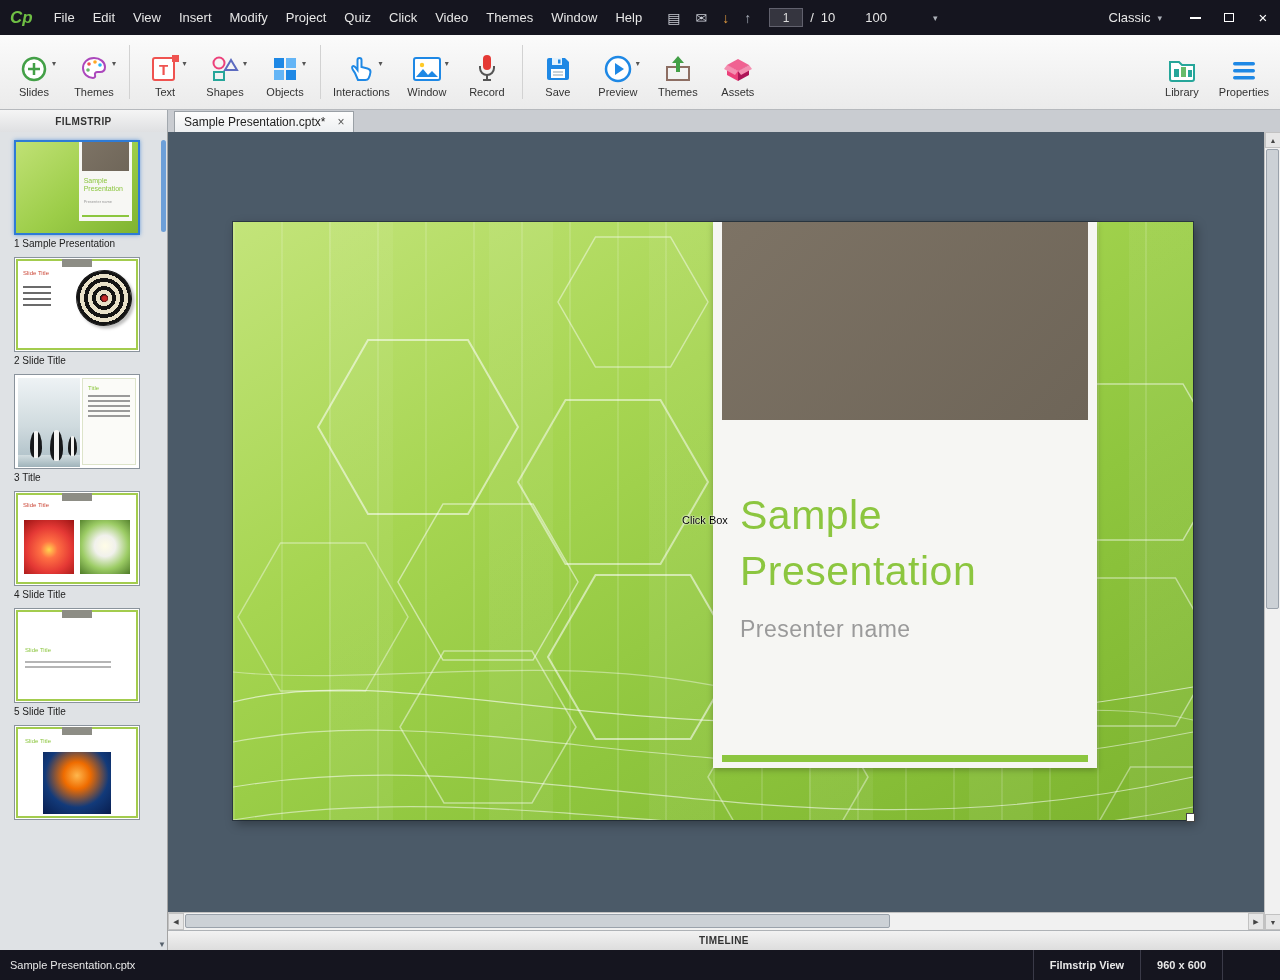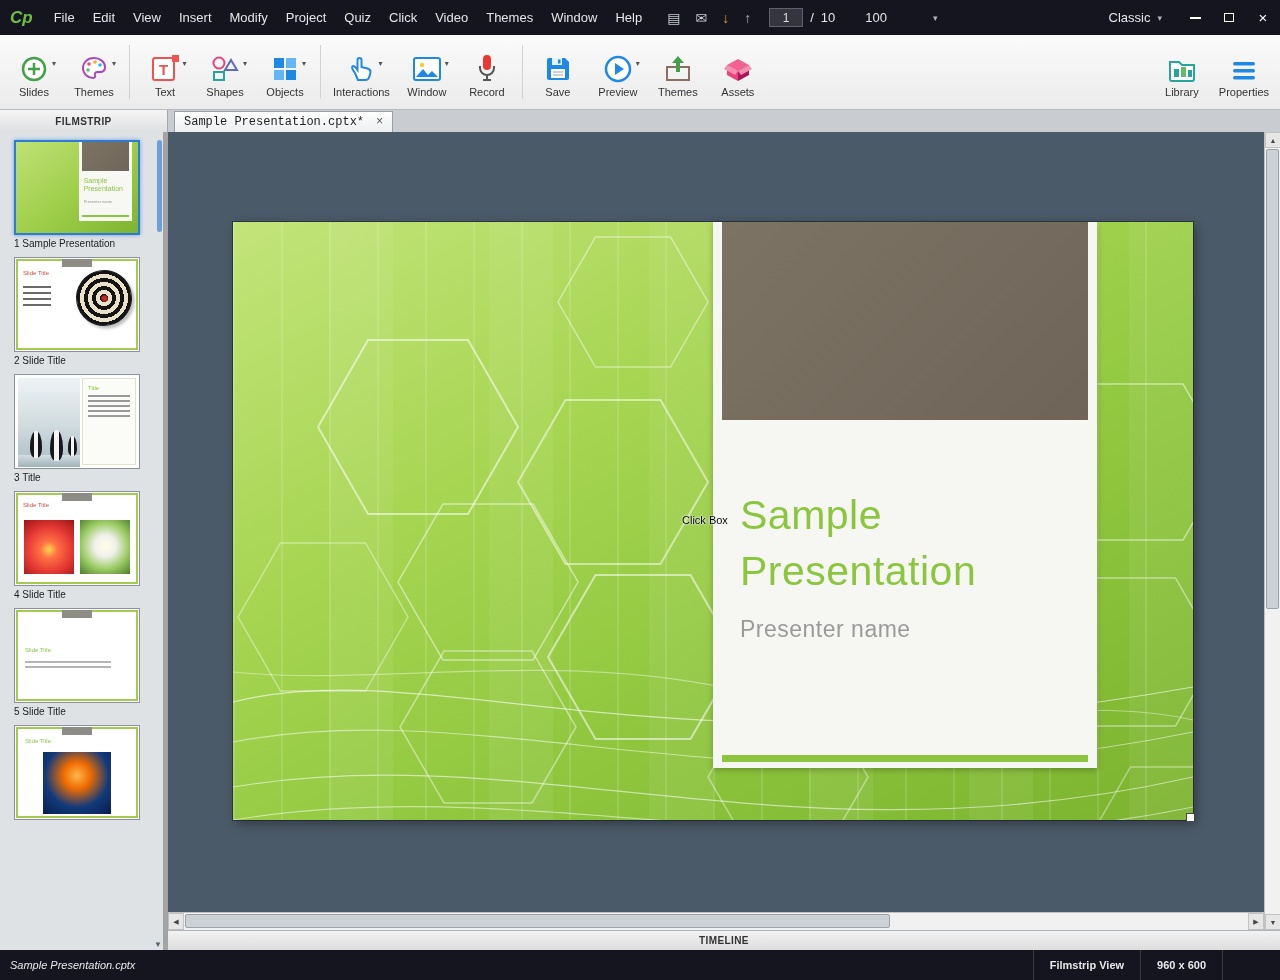--- a/index.html
+++ b/index.html
@@ -40,26 +40,26 @@
   .tb-chevron { position:absolute; right:-7px; top:12px; font-size:8px; color:#555; }
   .tb-sep { width:1px; height:54px; background:#d2d2d2; margin:0 5px; }
   .tb-right { margin-left:auto; display:flex; }
 
   
   .tabrow { position:absolute; left:0; top:110px; width:1280px; height:22px; background:#c9ccd1; display:flex; }
   .filmstrip-header { width:168px; background:linear-gradient(#f5f5f5,#dfe0e2); border-right:1px solid #a2a8ae;
                       display:flex; align-items:center; justify-content:center; font-size:10px; font-weight:bold;
                       color:#333; letter-spacing:.4px; }
   .tab { margin-left:6px; margin-top:1px; background:linear-gradient(#fdfdfd,#edeff1); border:1px solid #9aa0a6;
-         border-bottom:none; padding:0 9px; display:flex; align-items:center; gap:12px; font-size:12px; color:#222;font-family:Liberation Mono, monospace; }
+         border-bottom:none; padding:0 9px; display:flex; align-items:center; gap:12px; font-size:12px; color:#222; }
   .tab-close { color:#555; font-size:12px; }
 
   
   .filmstrip { position:absolute; left:0; top:132px; width:168px; height:818px; background:#dfe2e5;
-               border-right:5px solid #a3a3a3; overflow:hidden; }
+               border-right:1px solid #a3a3a3; overflow:hidden; }
   .fs-scrollthumb { position:absolute; right:1px; top:8px; width:5px; height:92px; background:#6d9fd8;
                     border-radius:3px; }
   .fs-down-arrow { position:absolute; right:0; bottom:1px; font-size:8px; color:#56616c; width:10px; text-align:center; }
   .thumb-wrap { margin:8px 0 0 14px; width:132px; }
   .thumb { width:126px; height:95px; background:#fff; border:1px solid #8a939c; position:relative; overflow:hidden; }
   .thumb.selected { border:2px solid #2e7bd6; box-shadow:0 0 4px rgba(46,123,214,.65); }
   .thumb-label { font-size:10px; color:#222; margin-top:3px; white-space:nowrap; }
   .g-frame { position:absolute; inset:1px; border:2px solid #a3cc4e; }
   .gray-tab { position:absolute; top:1px; left:50%; transform:translateX(-50%); width:30px; height:8px; background:#8d8d85; }
 
@@ -141,21 +141,21 @@
             border:1px solid #9aa2ab; border-radius:2px; }
 
   .timelinebar { position:absolute; left:0; top:798px; width:1112px; height:20px;
                  background:linear-gradient(#f2f2f2,#dddddd); border-top:1px solid #aeb2b6;
                  display:flex; align-items:center; justify-content:center;
                  font-size:10px; font-weight:bold; color:#333; letter-spacing:.4px; }
 
   
   .statusbar { position:absolute; left:0; top:950px; width:1280px; height:30px; background:#15151f;
                color:#e8e8e8; font-size:11px; display:flex; align-items:center; }
-  .sb-file { padding-left:10px;font-style:italic; }
+  .sb-file { padding-left:10px; }
   .sb-right { margin-left:auto; display:flex; height:100%; align-items:stretch; }
   .sb-cell { display:flex; align-items:center; justify-content:center; padding:0 16px; border-left:1px solid #3a3a48;font-weight:bold; }
   .sb-end { width:58px; border-left:1px solid #3a3a48; }
 </style>
 </head>
 <body>
 
 <div class="app">
 
   <div class="menubar">

